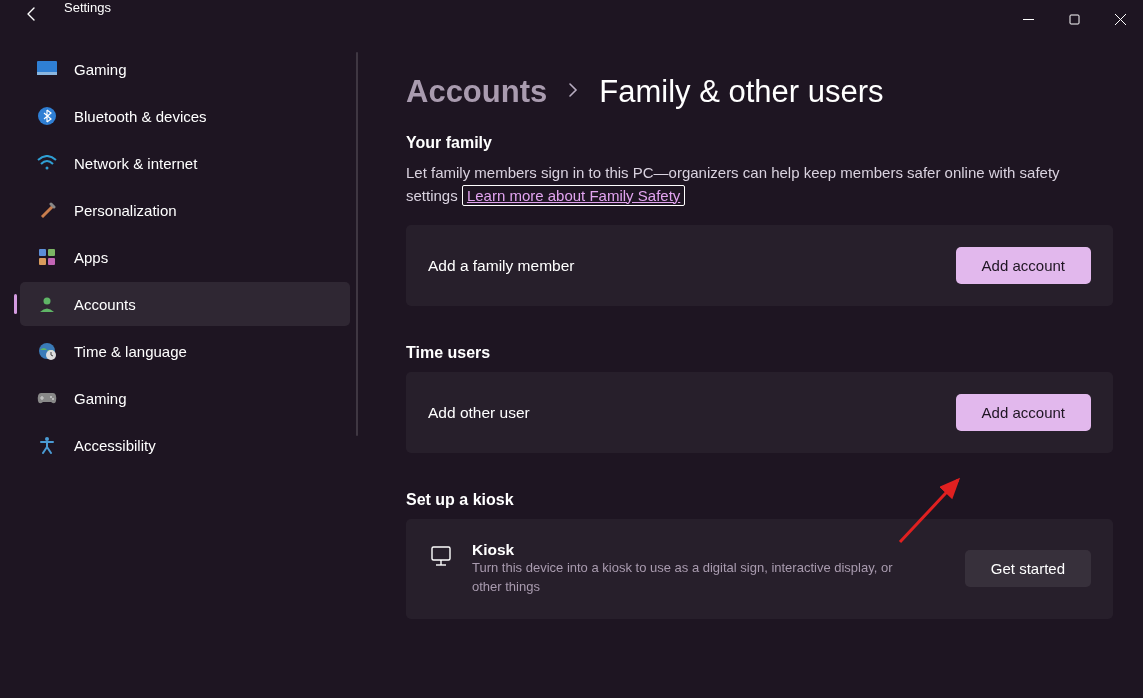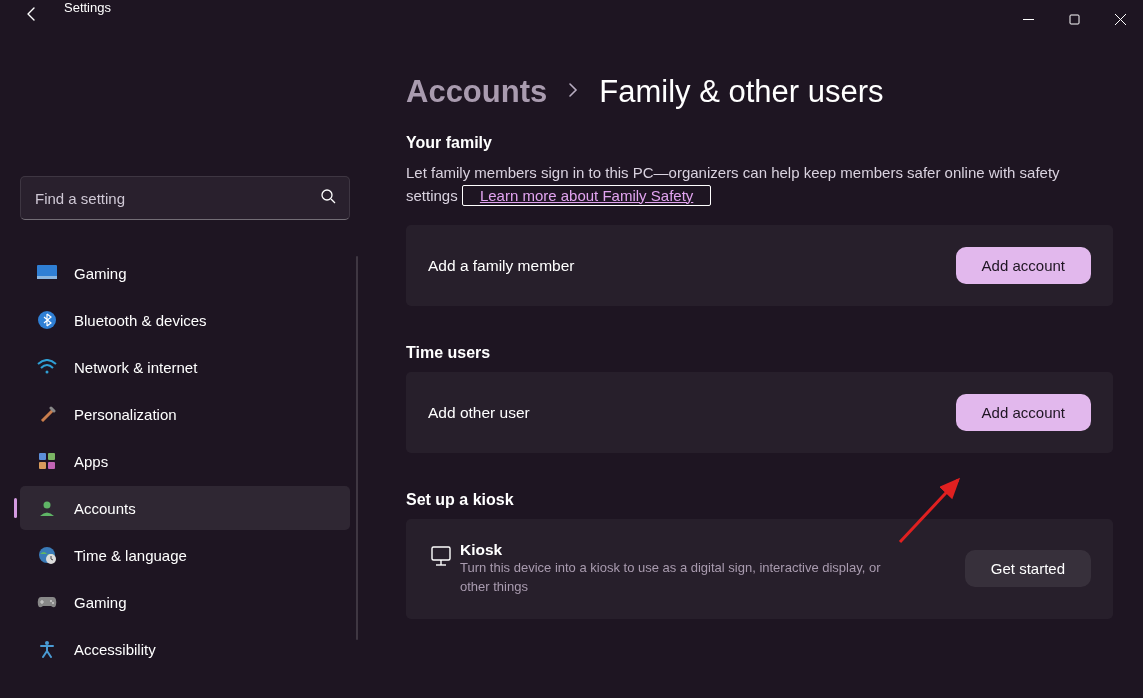--- a/index.html
+++ b/index.html
@@ -149,62 +149,62 @@
     font-size: 15px;
     color: #d9d2df;
     line-height: 1.5;
     margin-bottom: 18px;
   }
   .link-focus {
     color: #e2a4f0;
     text-decoration: underline;
     cursor: pointer;
     border: 1px solid #fff;
-    padding: 1px 17px;
+    padding: 1px 4px;
     border-radius: 2px;
   }
   .card {
     background: rgba(255,255,255,0.045);
     border-radius: 5px;
     padding: 22px 22px;
     display: flex;
     align-items: center;
     justify-content: space-between;
     margin-bottom: 38px;
   }
   .card.tight { margin-bottom: 30px; }
   .card-title {
     font-size: 15.5px;
     color: #fff;
   }
   .card-left {
     display: flex;
     align-items: flex-start;
-    gap: 6px;
+    gap: 18px;
   }
   .card-icon {
     width: 26px; height: 26px;
     display:flex; align-items:center; justify-content:center;
     margin-top: 2px;
     color: #fff;
   }
   .card-sub {
     font-size: 13px;
     color: #a99baf;
     max-width: 430px;
     line-height: 1.45;
     margin-top: 0;
   }
   .pill-btn {
     background: #e2b8ed;
     color: #1e1522;
     border: none;
     font-size: 15px;
     padding: 10px 26px;
-    border-radius: 10px;
+    border-radius: 5px;
     cursor: pointer;
     font-family: inherit;
   }
   .pill-btn.secondary {
     background: rgba(255,255,255,0.08);
     color: #fff;
   }
   .arrow-annotation {
     position: absolute;
     pointer-events: none;
@@ -235,29 +235,20 @@
       <svg width="11" height="11" viewBox="0 0 11 11">
           <line x1="0" y1="0" x2="11" y2="11" stroke="#fff" stroke-width="1"></line>
           <line x1="11" y1="0" x2="0" y2="11" stroke="#fff" stroke-width="1"></line>
         </svg>
     </div>
   </div>
 </div>
 
 <div class="layout">
   <div class="sidebar">
-    <div class="search-wrap">
-      <input class="search-input" type="text" placeholder="Find a setting" style="">
-      <span class="search-icon">
-        <svg width="16" height="16" viewBox="0 0 16 16">
-            <circle cx="7" cy="7" r="5" stroke="#fff" stroke-width="1.3" fill="none"></circle>
-            <line x1="11" y1="11" x2="15" y2="15" stroke="#fff" stroke-width="1.3"></line>
-          </svg>
-      </span>
-    </div>
 
     <div class="nav">
       <div class="nav-scroll-marker"></div>
 
       <div class="nav-item">
         <span class="nav-icon">
             <svg width="20" height="16" viewBox="0 0 20 16">
               <rect x="0" y="0" width="20" height="14" rx="1" fill="#2f7fd4"></rect>
               <rect x="0" y="11" width="20" height="3" fill="#8bb6df"></rect>
             </svg>

